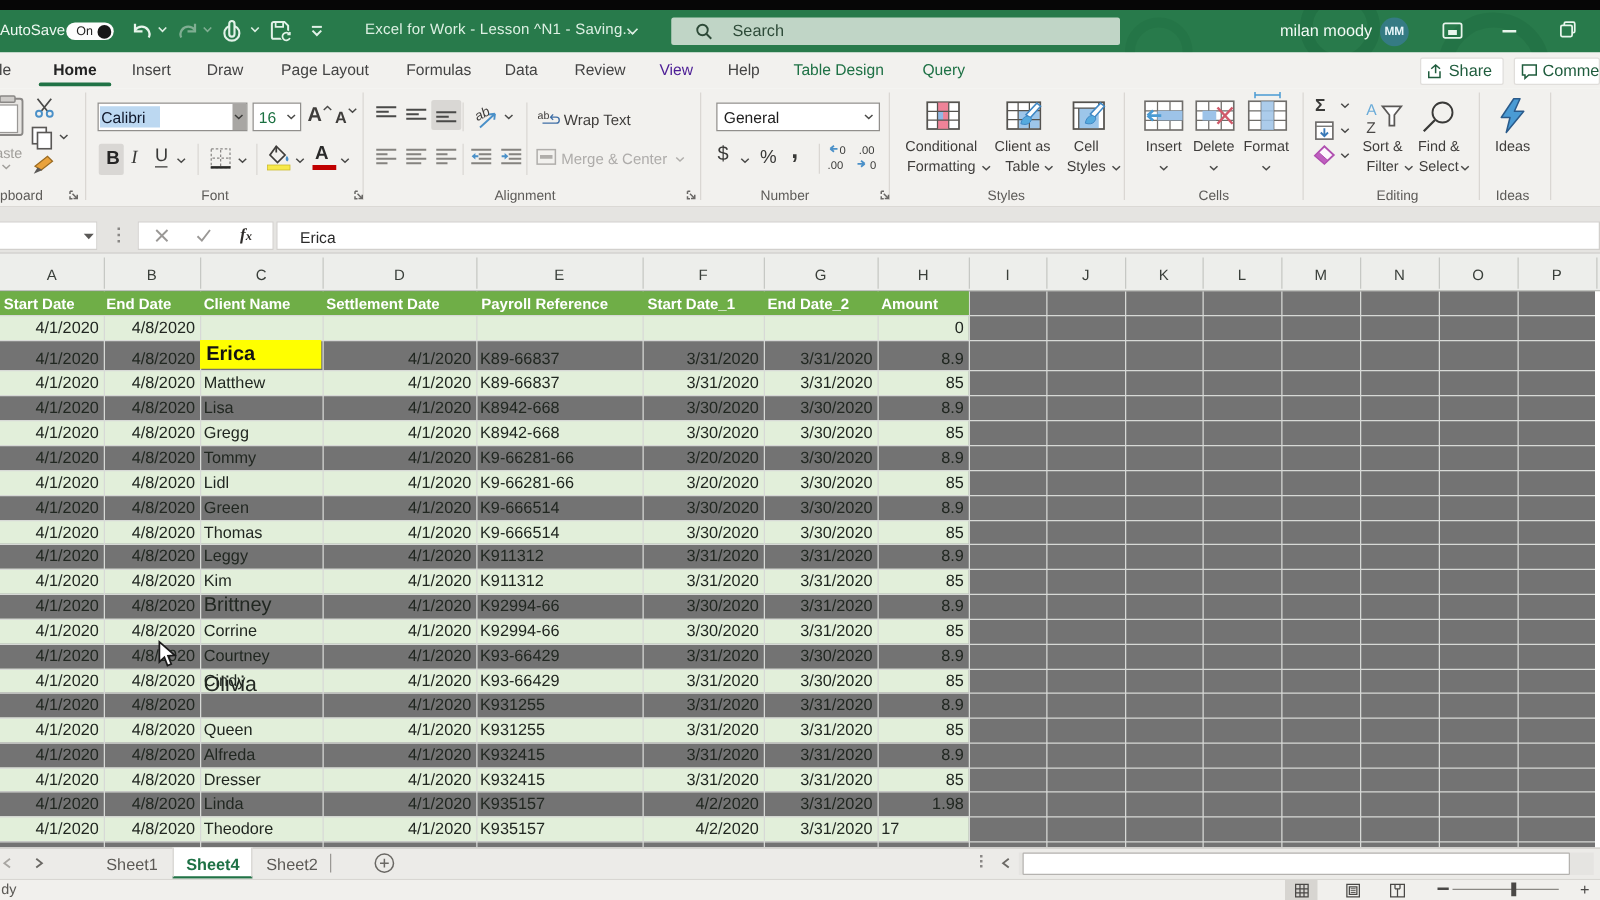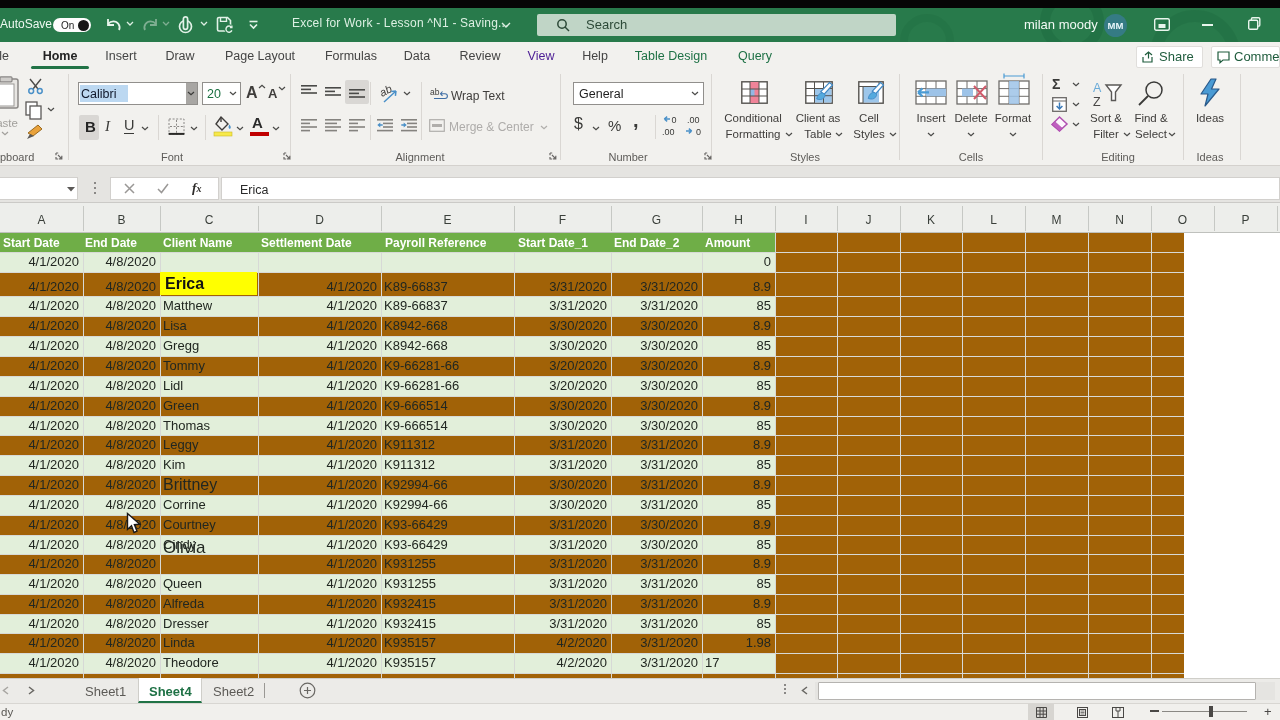--- a/index.html
+++ b/index.html
@@ -144,21 +144,21 @@
 <path d="M3 3 L6.8 6.8 M6.8 3.8 V6.8 H3.8" fill="none" stroke="#6a6866" stroke-width="1.2"></path>
     </svg>
 <div class="ab" style="left:78px;top:82px;width:120px;height:23px;background:#fff;border:1px solid #918f8c"></div>
 <div class="ab" style="left:80px;top:85px;width:48px;height:17px;background:#bcd8f1"></div>
 <div class="ab" style="left:81px;top:87px;font-size:12.5px;color:#0f172a">Calibri</div>
 <div class="ab" style="left:186px;top:83px;width:11px;height:21px;background:#a8a6a3"></div>
 <svg class="ab" style="left:187px;top:91px" width="8" height="5">
       <path d="M1 1 L4 3.8 L7 1" fill="none" stroke="#3a3a38" stroke-width="1.2"></path>
     </svg>
 <div class="ab" style="left:202px;top:82px;width:39px;height:23px;background:#fff;border:1px solid #918f8c"></div>
-<div class="ab" style="left:207px;top:87px;font-size:12.5px;color:#1a7040">20</div>
+<div class="ab" style="left:207px;top:87px;font-size:12.5px;color:#1a7040">16</div>
 <svg class="ab" style="left:229px;top:91px" width="8" height="5">
       <path d="M1 1 L4 3.8 L7 1" fill="none" stroke="#4a4a48" stroke-width="1.2"></path>
     </svg>
 <div class="ab" style="left:246px;top:84px;font-size:16px;font-weight:bold;color:#3f3d3b">A</div>
 <svg class="ab" style="left:258px;top:84px" width="8" height="5">
       <path d="M1 4 L4 1.2 L7 4" fill="none" stroke="#4a4a48" stroke-width="1.2"></path>
     </svg>
 <div class="ab" style="left:268px;top:86px;font-size:13px;font-weight:bold;color:#3f3d3b">A</div>
 <svg class="ab" style="left:278px;top:86px" width="8" height="5">
       <path d="M1 1 L4 3.8 L7 1" fill="none" stroke="#4a4a48" stroke-width="1.2"></path>
@@ -455,21 +455,21 @@
 <div class="clt" style="left:962px;top:213px;width:63px">L</div>
 <div class="ab" style="left:1025px;top:206px;width:1px;height:25px;background:#c6c8c4"></div>
 <div class="clt" style="left:1025px;top:213px;width:63px">M</div>
 <div class="ab" style="left:1088px;top:206px;width:1px;height:25px;background:#c6c8c4"></div>
 <div class="clt" style="left:1088px;top:213px;width:63px">N</div>
 <div class="ab" style="left:1151px;top:206px;width:1px;height:25px;background:#c6c8c4"></div>
 <div class="clt" style="left:1151px;top:213px;width:63px">O</div>
 <div class="ab" style="left:1214px;top:206px;width:1px;height:25px;background:#c6c8c4"></div>
 <div class="clt" style="left:1214px;top:213px;width:63px">P</div>
 <div class="ab" style="left:1277px;top:206px;width:1px;height:25px;background:#c6c8c4"></div>
-<div class="ab" style="left:0;top:233px;width:1184px;height:445px;background:#a16207;overflow:hidden" id="grid">
+<div class="ab" style="left:0;top:233px;width:1276px;height:445px;background:#737373;overflow:hidden" id="grid">
 <div class="ab" style="left:0;top:0;width:775px;height:19px;background:#6fae47"></div>
 <div class="ab" style="left:0;top:19px;width:775px;height:20px;background:#e2efda"></div>
 <div class="ab" style="left:0;top:63px;width:775px;height:20px;background:#e2efda"></div>
 <div class="ab" style="left:0;top:103px;width:775px;height:20px;background:#e2efda"></div>
 <div class="ab" style="left:0;top:143px;width:775px;height:20px;background:#e2efda"></div>
 <div class="ab" style="left:0;top:183px;width:775px;height:19px;background:#e2efda"></div>
 <div class="ab" style="left:0;top:222px;width:775px;height:20px;background:#e2efda"></div>
 <div class="ab" style="left:0;top:262px;width:775px;height:20px;background:#e2efda"></div>
 <div class="ab" style="left:0;top:302px;width:775px;height:19px;background:#e2efda"></div>
 <div class="ab" style="left:0;top:341px;width:775px;height:20px;background:#e2efda"></div>

